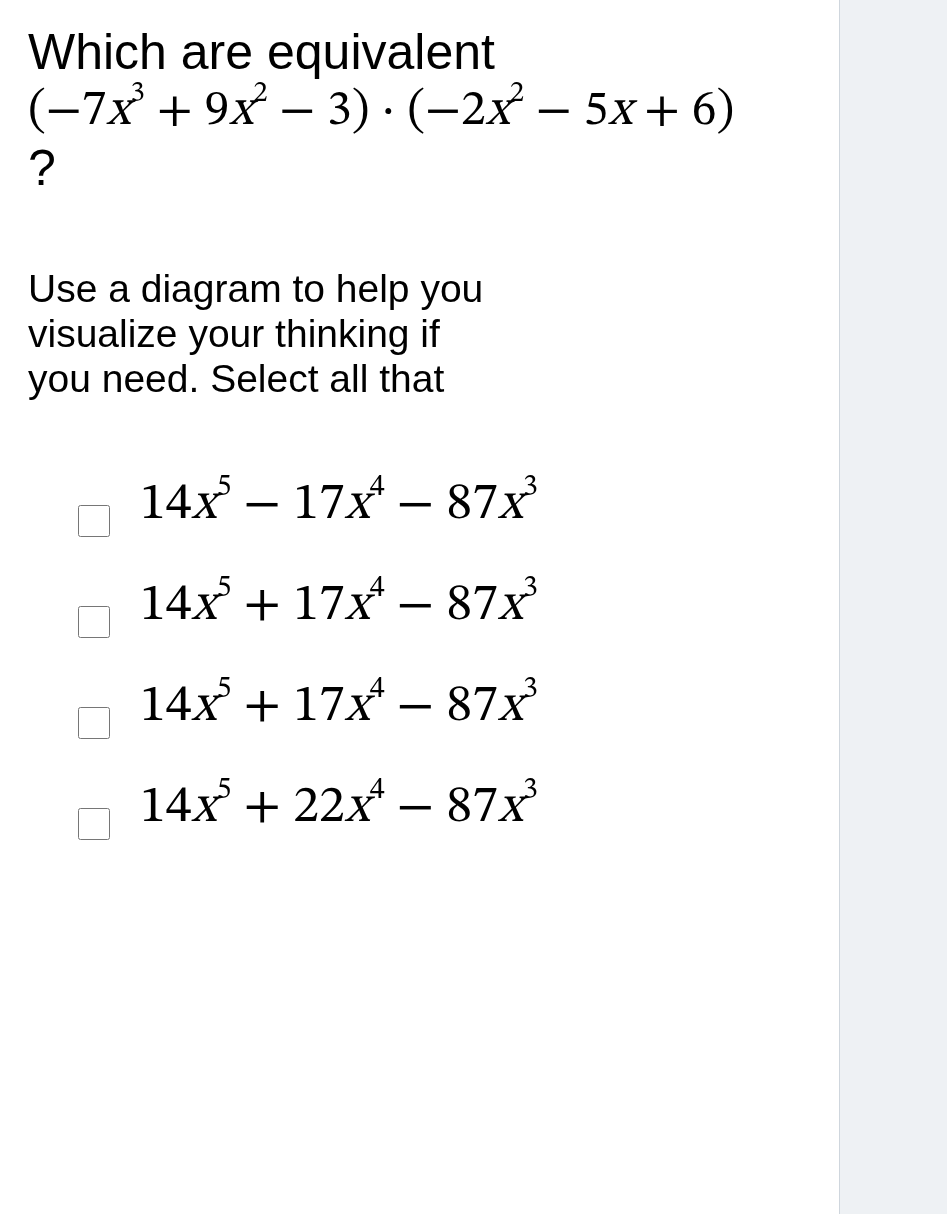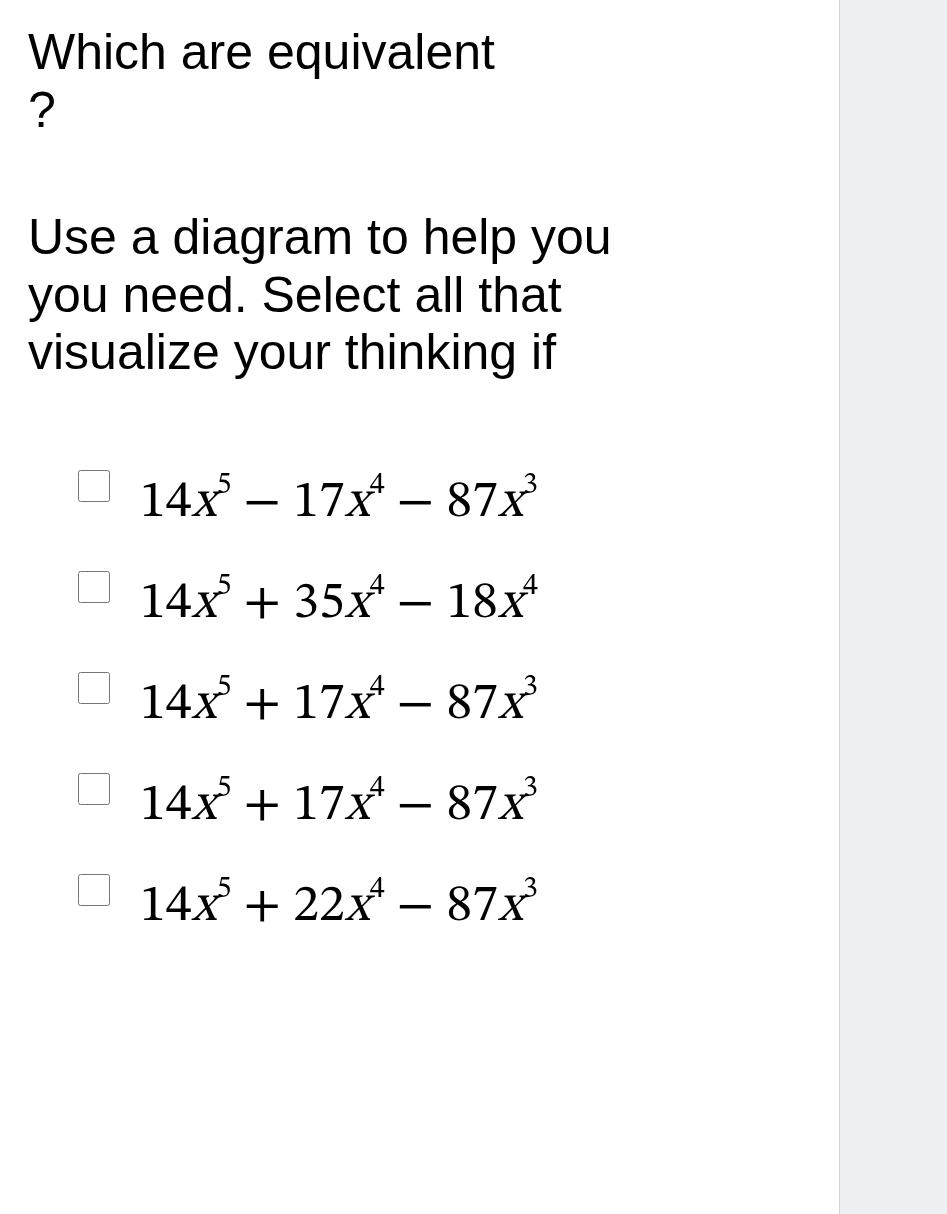--- a/index.html
+++ b/index.html
@@ -18,43 +18,43 @@
     width: 947px;
     height: 988px;
     padding: 24px 0 0 28px;
   }
   .question-block {
     font-size: 50px;
     line-height: 1.15;
     margin-bottom: 70px;
   }
   .instruction-block {
-    font-size: 50px;
+    font-size: 39px;
     line-height: 1.15;
-    margin-bottom: 88px;
+    margin-bottom: 70px;
   }
   .math {
     font-family: "Cambria Math", "STIX Two Math", "Latin Modern Math", "Times New Roman", serif;
     font-style: italic;
     white-space: nowrap;
   }
   .math .up { font-style: normal; }
   .math sup {
     font-size: 0.58em;
     vertical-align: super;
     font-style: normal;
     position: relative;
     top: -0.15em;
   }
   .options {
     padding-left: 50px;
   }
   .option-row {
     display: flex;
-    align-items: flex-start;
+    align-items: flex-end;
     margin-bottom: 36px;
   }
   .option-row input[type="checkbox"] {
     width: 32px;
     height: 32px;
     margin: 0 30px 0 0;
     accent-color: #555;
     cursor: pointer;
     flex-shrink: 0;
   }
@@ -71,44 +71,41 @@
     border-left: 1px solid #cfd6dd;
   }
 </style>
 </head>
 <body>
 
 <div class="page">
 
   <div class="question-block">
     <div>Which are equivalent</div>
+    <div class="math">
+      <span class="up">(−7</span><span>x</span><sup>3</sup><span class="up"> + 9</span><span>x</span><sup>2</sup><span class="up"> − 3) · (−2</span><span>x</span><sup>2</sup><span class="up"> − 5</span><span>x</span><span class="up"> + 6)</span>
+    </div>
     <div>?</div>
   </div>
 
   <div class="instruction-block">
     <div>Use a diagram to help you</div>
+    <div>visualize your thinking if</div>
     <div>you need. Select all that</div>
-    <div>visualize your thinking if</div>
   </div>
 
   <div class="options">
 
     <div class="option-row">
       <input type="checkbox" style="">
       <span class="math">
         <span class="up">14</span><span>x</span><sup>5</sup><span class="up"> − 17</span><span>x</span><sup>4</sup><span class="up"> − 87</span><span>x</span><sup>3</sup>
       </span>
     </div>
 
-    <div class="option-row">
-      <input type="checkbox" style="">
-      <span class="math">
-        <span class="up">14</span><span>x</span><sup>5</sup><span class="up"> + 35</span><span>x</span><sup>4</sup><span class="up"> − 18</span><span>x</span><sup>4</sup>
-      </span>
-    </div>
 
     <div class="option-row">
       <input type="checkbox" style="">
       <span class="math">
         <span class="up">14</span><span>x</span><sup>5</sup><span class="up"> + 17</span><span>x</span><sup>4</sup><span class="up"> − 87</span><span>x</span><sup>3</sup>
       </span>
     </div>
 
     <div class="option-row">
       <input type="checkbox" style="">

